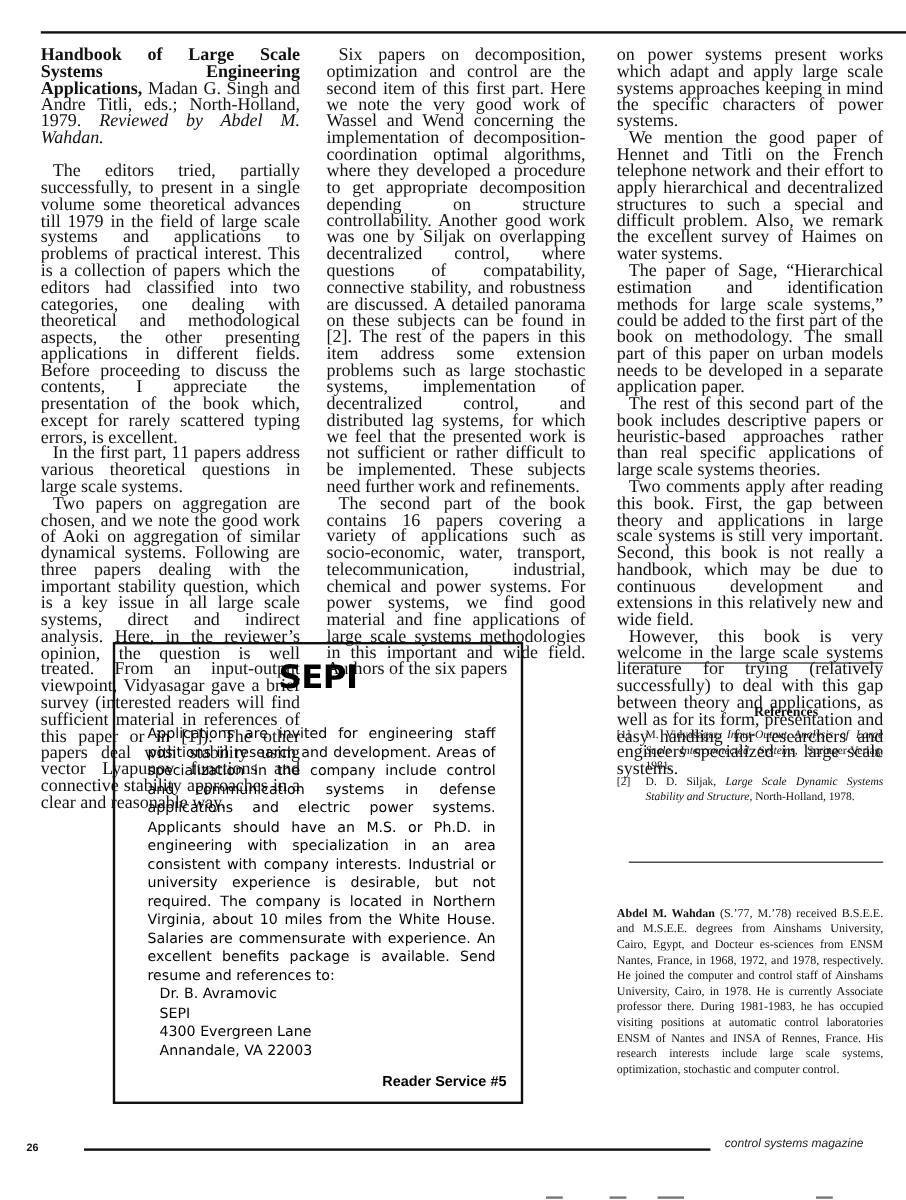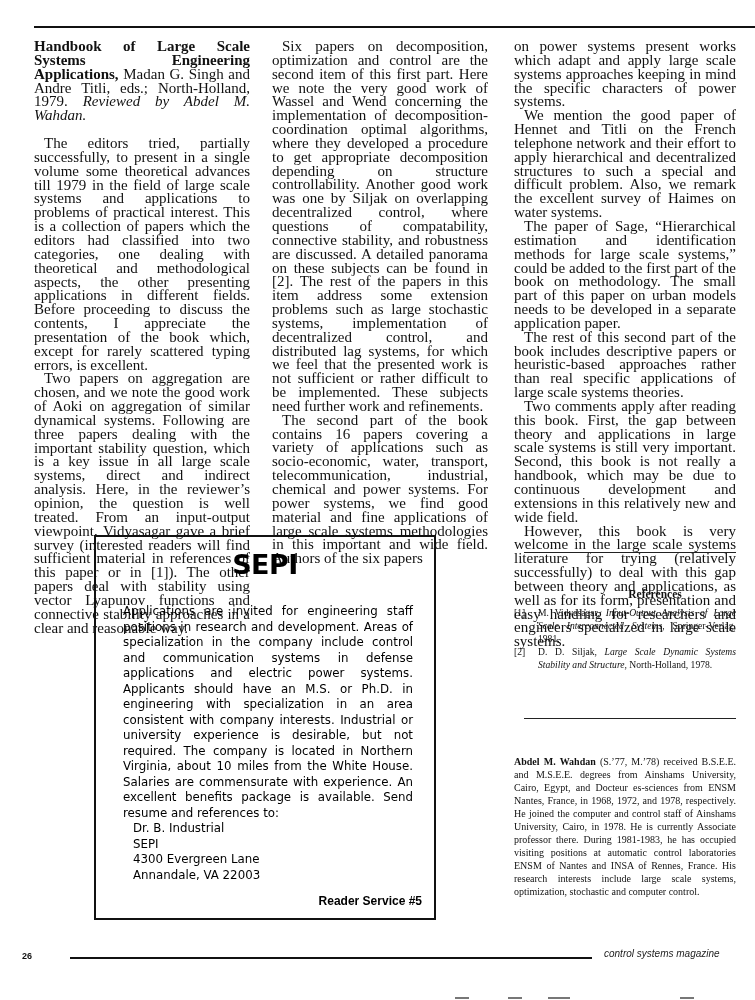--- a/index.html
+++ b/index.html
@@ -83,20 +83,21 @@
     .scan-mark { position: absolute; height: 2px; background: #777; }
   </style>
 </head>
 <body>
 
 <div class="top-rule"></div>
 
 <div class="col" id="col1">
   <p class="title-block"><b>Handbook of Large Scale Systems Engineering Applications,</b><span> Madan G. Singh and Andre Titli, eds.; North-Holland, 1979. </span><i>Reviewed by Abdel M. Wahdan.</i></p>
   <p>The editors tried, partially successfully, to present in a single volume some theoretical advances till 1979 in the field of large scale systems and applications to problems of practical interest. This is a collection of papers which the editors had classified into two categories, one dealing with theoretical and methodological aspects, the other presenting applications in different fields. Before proceeding to discuss the contents, I appreciate the presentation of the book which, except for rarely scattered typing errors, is excellent.</p>
+  <p>In the first part, 11 papers address various theoretical questions in large scale systems.</p>
   <p>Two papers on aggregation are chosen, and we note the good work of Aoki on aggregation of similar dynamical systems. Following are three papers dealing with the important stability question, which is a key issue in all large scale systems, direct and indirect analysis. Here, in the reviewer’s opinion, the question is well treated. From an input-output viewpoint, Vidyasagar gave a brief survey (interested readers will find sufficient material in references of this paper or in [1]). The other papers deal with stability using vector Lyapunov functions and connective stability approaches in a clear and reasonable way.</p>
 </div>
 
 <div class="col" id="col2">
   <p>Six papers on decomposition, optimization and control are the second item of this first part. Here we note the very good work of Wassel and Wend concerning the implementation of decomposition-coordination optimal algorithms, where they developed a procedure to get appropriate decomposition depending on structure controllability. Another good work was one by Siljak on overlapping decentralized control, where questions of compatability, connective stability, and robustness are discussed. A detailed panorama on these subjects can be found in [2]. The rest of the papers in this item address some extension problems such as large stochastic systems, implementation of decentralized control, and distributed lag systems, for which we feel that the presented work is not sufficient or rather difficult to be implemented. These subjects need further work and refinements.</p>
   <p>The second part of the book contains 16 papers covering a variety of applications such as socio-economic, water, transport, telecommunication, industrial, chemical and power systems. For power systems, we find good material and fine applications of large scale systems methodologies in this important and wide field. Authors of the six papers</p>
 </div>
 
 <div class="col" id="col3">
   <p class="noindent">on power systems present works which adapt and apply large scale systems approaches keeping in mind the specific characters of power systems.</p>
@@ -105,21 +106,21 @@
   <p>The rest of this second part of the book includes descriptive papers or heuristic-based approaches rather than real specific applications of large scale systems theories.</p>
   <p>Two comments apply after reading this book. First, the gap between theory and applications in large scale systems is still very important. Second, this book is not really a handbook, which may be due to continuous development and extensions in this relatively new and wide field.</p>
   <p>However, this book is very welcome in the large scale systems literature for trying (relatively successfully) to deal with this gap between theory and applications, as well as for its form, presentation and easy handling for researchers and engineers specialized in large scale systems.</p>
 </div>
 
 <div class="ad-box">
   <div class="ad-title">SEPI</div>
   <div class="ad-body">
     <p>Applications are invited for engineering staff positions in research and development. Areas of specialization in the company include control and communication systems in defense applications and electric power systems. Applicants should have an M.S. or Ph.D. in engineering with specialization in an area consistent with company interests. Industrial or university experience is desirable, but not required. The company is located in Northern Virginia, about 10 miles from the White House. Salaries are commensurate with experience. An excellent benefits package is available. Send resume and references to:</p>
     <div class="ad-address">
-      <div>Dr. B. Industrial</div>
+      <div>Dr. B. Avramovic</div>
       <div>SEPI</div>
       <div>4300 Evergreen Lane</div>
       <div>Annandale, VA 22003</div>
     </div>
   </div>
   <div class="ad-reader">Reader Service #5</div>
 </div>
 
 <div class="rule-thin" style="left:524px; top:552px; width:212px;"></div>
 <div class="refs-title">References</div>

